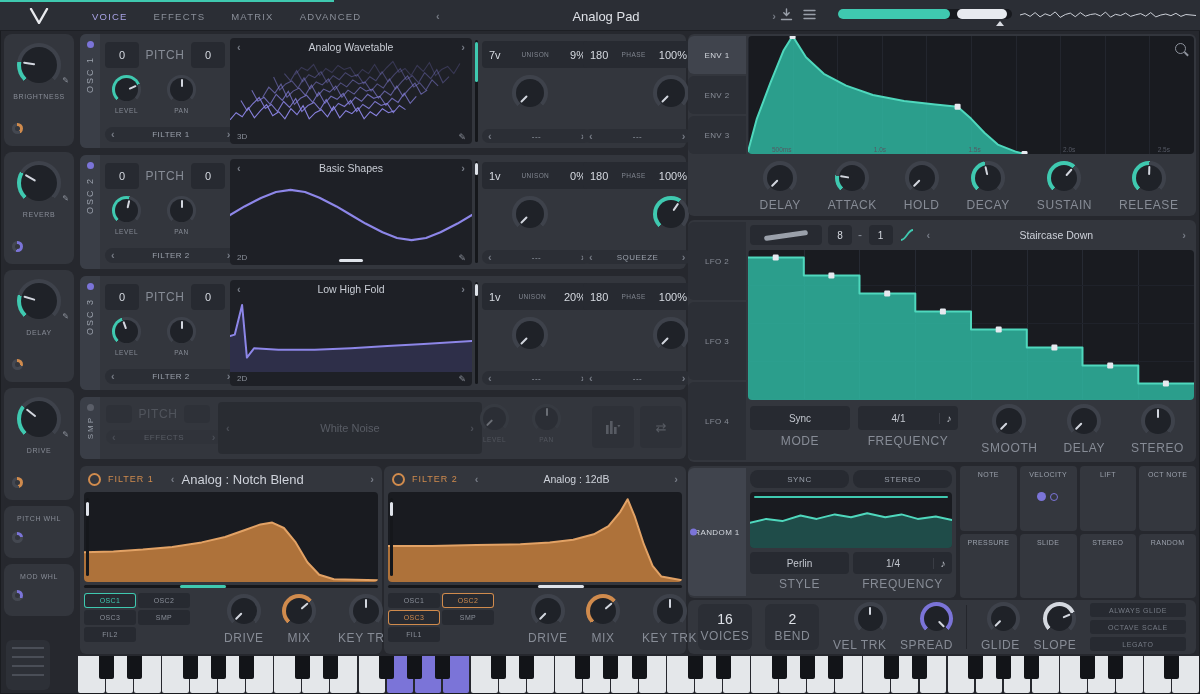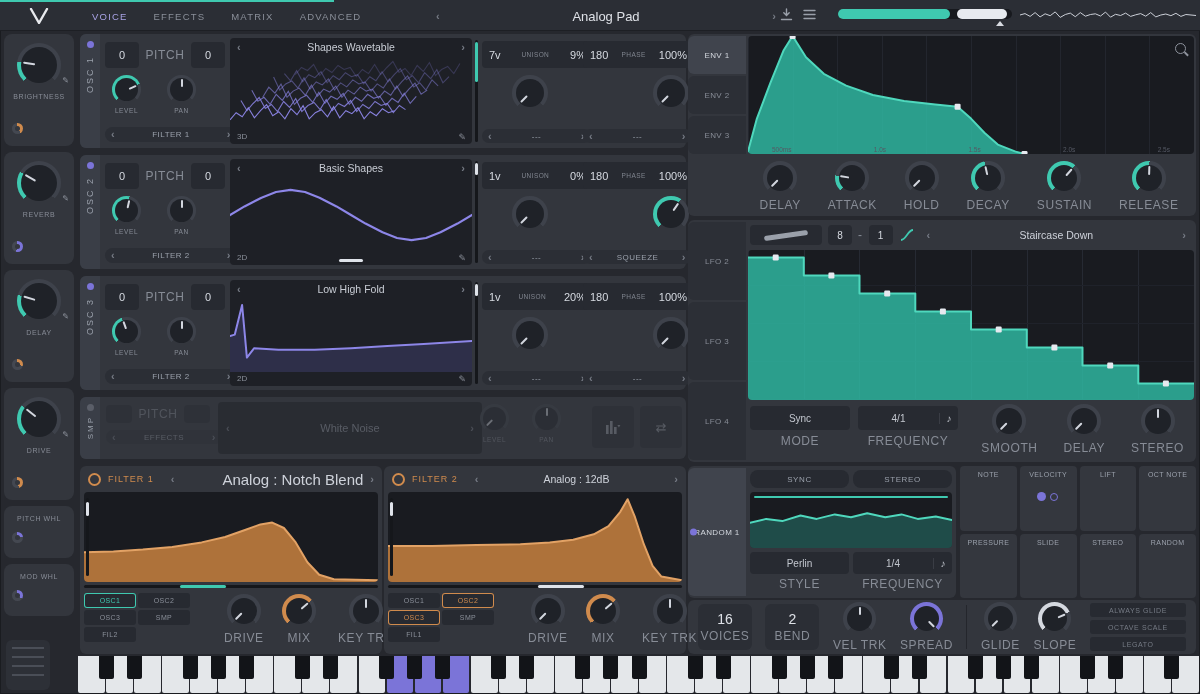--- a/index.html
+++ b/index.html
@@ -53,21 +53,21 @@
   .hostcol{display:flex;flex-direction:column;gap:6px}
   .ttab{font-size:9.5px;letter-spacing:1.2px;color:#8a8f99}
   .ttab.active{color:#a9a3e6}
   .inp{height:15px;background:#272a31;border-radius:3px;font-size:7px;letter-spacing:.4px;color:#8a8f99;display:flex;align-items:center;justify-content:center}
   .f1 .inp.on{color:var(--teal,#3fc9b0);box-shadow:inset 0 0 0 1px var(--teal,#3fc9b0)}
   .f2 .inp.on{color:var(--orange,#d08b4d);box-shadow:inset 0 0 0 1px var(--orange,#d08b4d)}
   .flabel{font-size:9px;letter-spacing:1px;color:var(--orange,#d08b4d);white-space:nowrap}
   .power{width:9px;height:9px;border-radius:50%;border:2.5px solid var(--orange,#d08b4d);flex:none}
   .vbox{width:54px;height:46px;background:#2b2e35;border-radius:6px;display:flex;flex-direction:column;align-items:center;justify-content:center;gap:2px;flex:none}
   .bigval{font-size:14px;color:#dde0e6}
-  .kcol{display:flex;flex-direction:column;align-items:center;gap:3px;flex:none}
+  .kcol{display:flex;flex-direction:column;align-items:flex-end;gap:3px;flex:none}
   .divider{width:1px;height:44px;background:#24262c;flex:none}
   .brush{width:44px;height:5px;border-radius:3px;background:#9aa0aa;transform:rotate(-8deg)}
   .dim{opacity:.35}
   .wkey{position:absolute;top:0;height:37px;background:#e4e7ea;border-radius:0 0 2px 2px}
   .wkey.pressed{background:var(--purple,#7b74d8)}
   .bkey{position:absolute;top:0;width:15px;height:23px;background:#121418;border-radius:0 0 2px 2px;z-index:2}
   .tri{width:0;height:0;border-left:4px solid transparent;border-right:4px solid transparent;border-bottom:5px solid #d8dbe2}
   svg{display:block}
 </style>
 </head>
@@ -191,21 +191,21 @@
     <span class="lbl" style="font-size:6.5px" data-interactable="false">PAN</span>
   </div>
   <div class="selrow abs" style="left:25px;top:93px;width:120px;height:15px" data-interactable="true">
     <span class="ch" data-interactable="true">‹</span>
     <span data-interactable="false">FILTER 1</span>
     <span class="ch" data-interactable="true">›</span>
   </div>
   <div class="inset" data-interactable="true" style="left:150px;top:4px;width:242px;height:106px;background:#1e2026">
     <div class="disp-title">
       <span class="ch" data-interactable="true">‹</span>
-      <span data-interactable="true">Shapes Wavetable</span>
+      <span data-interactable="true">Analog Wavetable</span>
       <span class="ch" data-interactable="true">›</span>
     </div>
     <svg viewBox="0 0 242 72" width="242" height="72" class="abs" style="left:0;top:20px" data-interactable="false">
         <path d="M65.3,16.6 L71.4,9.5 L77.5,12.5 L83.6,6.5 L89.7,17.6 L95.8,10.5 L101.9,14.5 L108.0,7.5 L114.1,11.5 L120.2,9.5 L126.3,18.6 L132.4,11.5 L138.5,15.6 L144.6,6.5 L150.7,16.6 L156.8,9.5 L162.9,3.5 L169.0,14.5 L175.0,10.5 L181.1,17.6 L187.2,7.5 L193.3,13.5 L199.4,4.5 L205.5,17.6 L211.6,11.5 L217.7,8.5 L223.8,15.6 L229.9,5.5 " fill="none" stroke="#8d86e8" stroke-width="1.1" stroke-opacity="0.23"></path>
         <path d="M54.4,15.7 L60.5,22.8 L66.6,12.7 L72.7,23.8 L78.8,16.7 L84.9,19.7 L91.0,13.7 L97.1,24.8 L103.2,17.7 L109.3,21.7 L115.4,14.7 L121.5,18.7 L127.6,16.7 L133.7,25.8 L139.8,18.7 L145.9,22.8 L152.0,13.7 L158.1,23.8 L164.2,16.7 L170.3,10.7 L176.3,21.7 L182.4,17.7 L188.5,24.8 L194.6,14.7 L200.7,20.7 L206.8,11.7 L212.9,24.8 L219.0,18.7 " fill="none" stroke="#8d86e8" stroke-width="1.1" stroke-opacity="0.35"></path>
         <path d="M43.6,18.9 L49.7,32.0 L55.7,25.9 L61.8,22.9 L67.9,30.0 L74.0,19.9 L80.1,31.0 L86.2,23.9 L92.3,26.9 L98.4,20.9 L104.5,32.0 L110.6,24.9 L116.7,28.9 L122.8,21.9 L128.9,25.9 L135.0,23.9 L141.1,33.0 L147.2,25.9 L153.3,30.0 L159.4,20.9 L165.5,31.0 L171.6,23.9 L177.6,17.9 L183.7,28.9 L189.8,24.9 L195.9,32.0 L202.0,21.9 L208.1,27.9 " fill="none" stroke="#8d86e8" stroke-width="1.1" stroke-opacity="0.47"></path>
         <path d="M32.7,39.2 L38.8,29.1 L44.9,35.1 L51.0,26.1 L57.0,39.2 L63.1,33.1 L69.2,30.1 L75.3,37.2 L81.4,27.1 L87.5,38.2 L93.6,31.1 L99.7,34.1 L105.8,28.1 L111.9,39.2 L118.0,32.1 L124.1,36.1 L130.2,29.1 L136.3,33.1 L142.4,31.1 L148.5,40.2 L154.6,33.1 L160.7,37.2 L166.8,28.1 L172.9,38.2 L178.9,31.1 L185.0,25.1 L191.1,36.1 L197.2,32.1 " fill="none" stroke="#8d86e8" stroke-width="1.1" stroke-opacity="0.59"></path>
         <path d="M21.8,32.3 L27.9,43.3 L34.0,39.3 L40.1,46.4 L46.2,36.3 L52.3,42.3 L58.3,33.3 L64.4,46.4 L70.5,40.3 L76.6,37.3 L82.7,44.4 L88.8,34.3 L94.9,45.4 L101.0,38.3 L107.1,41.3 L113.2,35.3 L119.3,46.4 L125.4,39.3 L131.5,43.3 L137.6,36.3 L143.7,40.3 L149.8,38.3 L155.9,47.4 L162.0,40.3 L168.1,44.4 L174.2,35.3 L180.2,45.4 L186.3,38.3 " fill="none" stroke="#8d86e8" stroke-width="1.1" stroke-opacity="0.71"></path>
         <path d="M10.9,42.5 L17.0,52.6 L23.1,45.5 L29.2,39.5 L35.3,50.5 L41.4,46.5 L47.5,53.6 L53.6,43.5 L59.6,49.5 L65.7,40.5 L71.8,53.6 L77.9,47.5 L84.0,44.5 L90.1,51.6 L96.2,41.5 L102.3,52.6 L108.4,45.5 L114.5,48.5 L120.6,42.5 L126.7,53.6 L132.8,46.5 L138.9,50.5 L145.0,43.5 L151.1,47.5 L157.2,45.5 L163.3,54.6 L169.4,47.5 L175.5,51.6 " fill="none" stroke="#8d86e8" stroke-width="1.1" stroke-opacity="0.83"></path>
         <path d="M0.0,61.8 L6.1,54.7 L12.2,58.8 L18.3,49.7 L24.4,59.8 L30.5,52.7 L36.6,46.7 L42.7,57.7 L48.8,53.7 L54.9,60.8 L60.9,50.7 L67.0,56.7 L73.1,47.7 L79.2,60.8 L85.3,54.7 L91.4,51.7 L97.5,58.8 L103.6,48.7 L109.7,59.8 L115.8,52.7 L121.9,55.7 L128.0,49.7 L134.1,60.8 L140.2,53.7 L146.3,57.7 L152.4,50.7 L158.5,54.7 L164.6,52.7 " fill="none" stroke="#8d86e8" stroke-width="1.1" stroke-opacity="0.95"></path>
@@ -690,21 +690,21 @@
         <span data-interactable="false">LEGATO</span>
       </div>
     </div>
 </div>
 
 <div class="panel f1" data-interactable="false" style="left:80px;top:466px;width:302px;height:188px">
   <div class="abs flex" style="left:8px;top:0;right:8px;height:26px;gap:7px" data-interactable="false">
     <span class="power" data-interactable="true"></span>
     <span class="flabel" data-interactable="false">FILTER 1</span>
     <span class="ch" style="margin-left:10px" data-interactable="true">‹</span>
-    <span style="flex:1;text-align:right;font-size:15px;color:#ced2da" data-interactable="true">Analog : Notch Blend</span>
+    <span style="flex:1;text-align:left;font-size:13px;color:#ced2da" data-interactable="true">Analog : Notch Blend</span>
     <span class="ch" data-interactable="true">›</span>
   </div>
   <div class="inset" data-interactable="true" style="left:4px;top:26px;width:294px;height:90px">
     <svg viewBox="0 0 294 90" width="294" height="90" data-interactable="true">
         <path d="M0.0,60.3 L29.4,59.4 L58.8,57.6 L88.2,54.9 L117.6,50.4 L141.1,45.0 L161.7,37.8 L176.4,32.4 L188.2,30.6 L199.9,36.0 L211.7,50.4 L223.4,70.2 L235.2,82.8 L249.9,87.3 L294.0,88.2 L294.0,90 L0.0,90 Z" fill="#c9813f" fill-opacity="0.85" stroke="none"></path>
         <path d="M0.0,60.3 L29.4,59.4 L58.8,57.6 L88.2,54.9 L117.6,50.4 L141.1,45.0 L161.7,37.8 L176.4,32.4 L188.2,30.6 L199.9,36.0 L211.7,50.4 L223.4,70.2 L235.2,82.8 L249.9,87.3 L294.0,88.2 " fill="none" stroke="#e2a265" stroke-width="2" stroke-linejoin="round" stroke-linecap="round"></path>
       </svg>
     <div class="vslider" style="left:2px;top:6px;height:78px" data-interactable="true">
         <div class="vseg" style="top:4px;height:14px;background:#dfe3ea"></div>
       </div>

